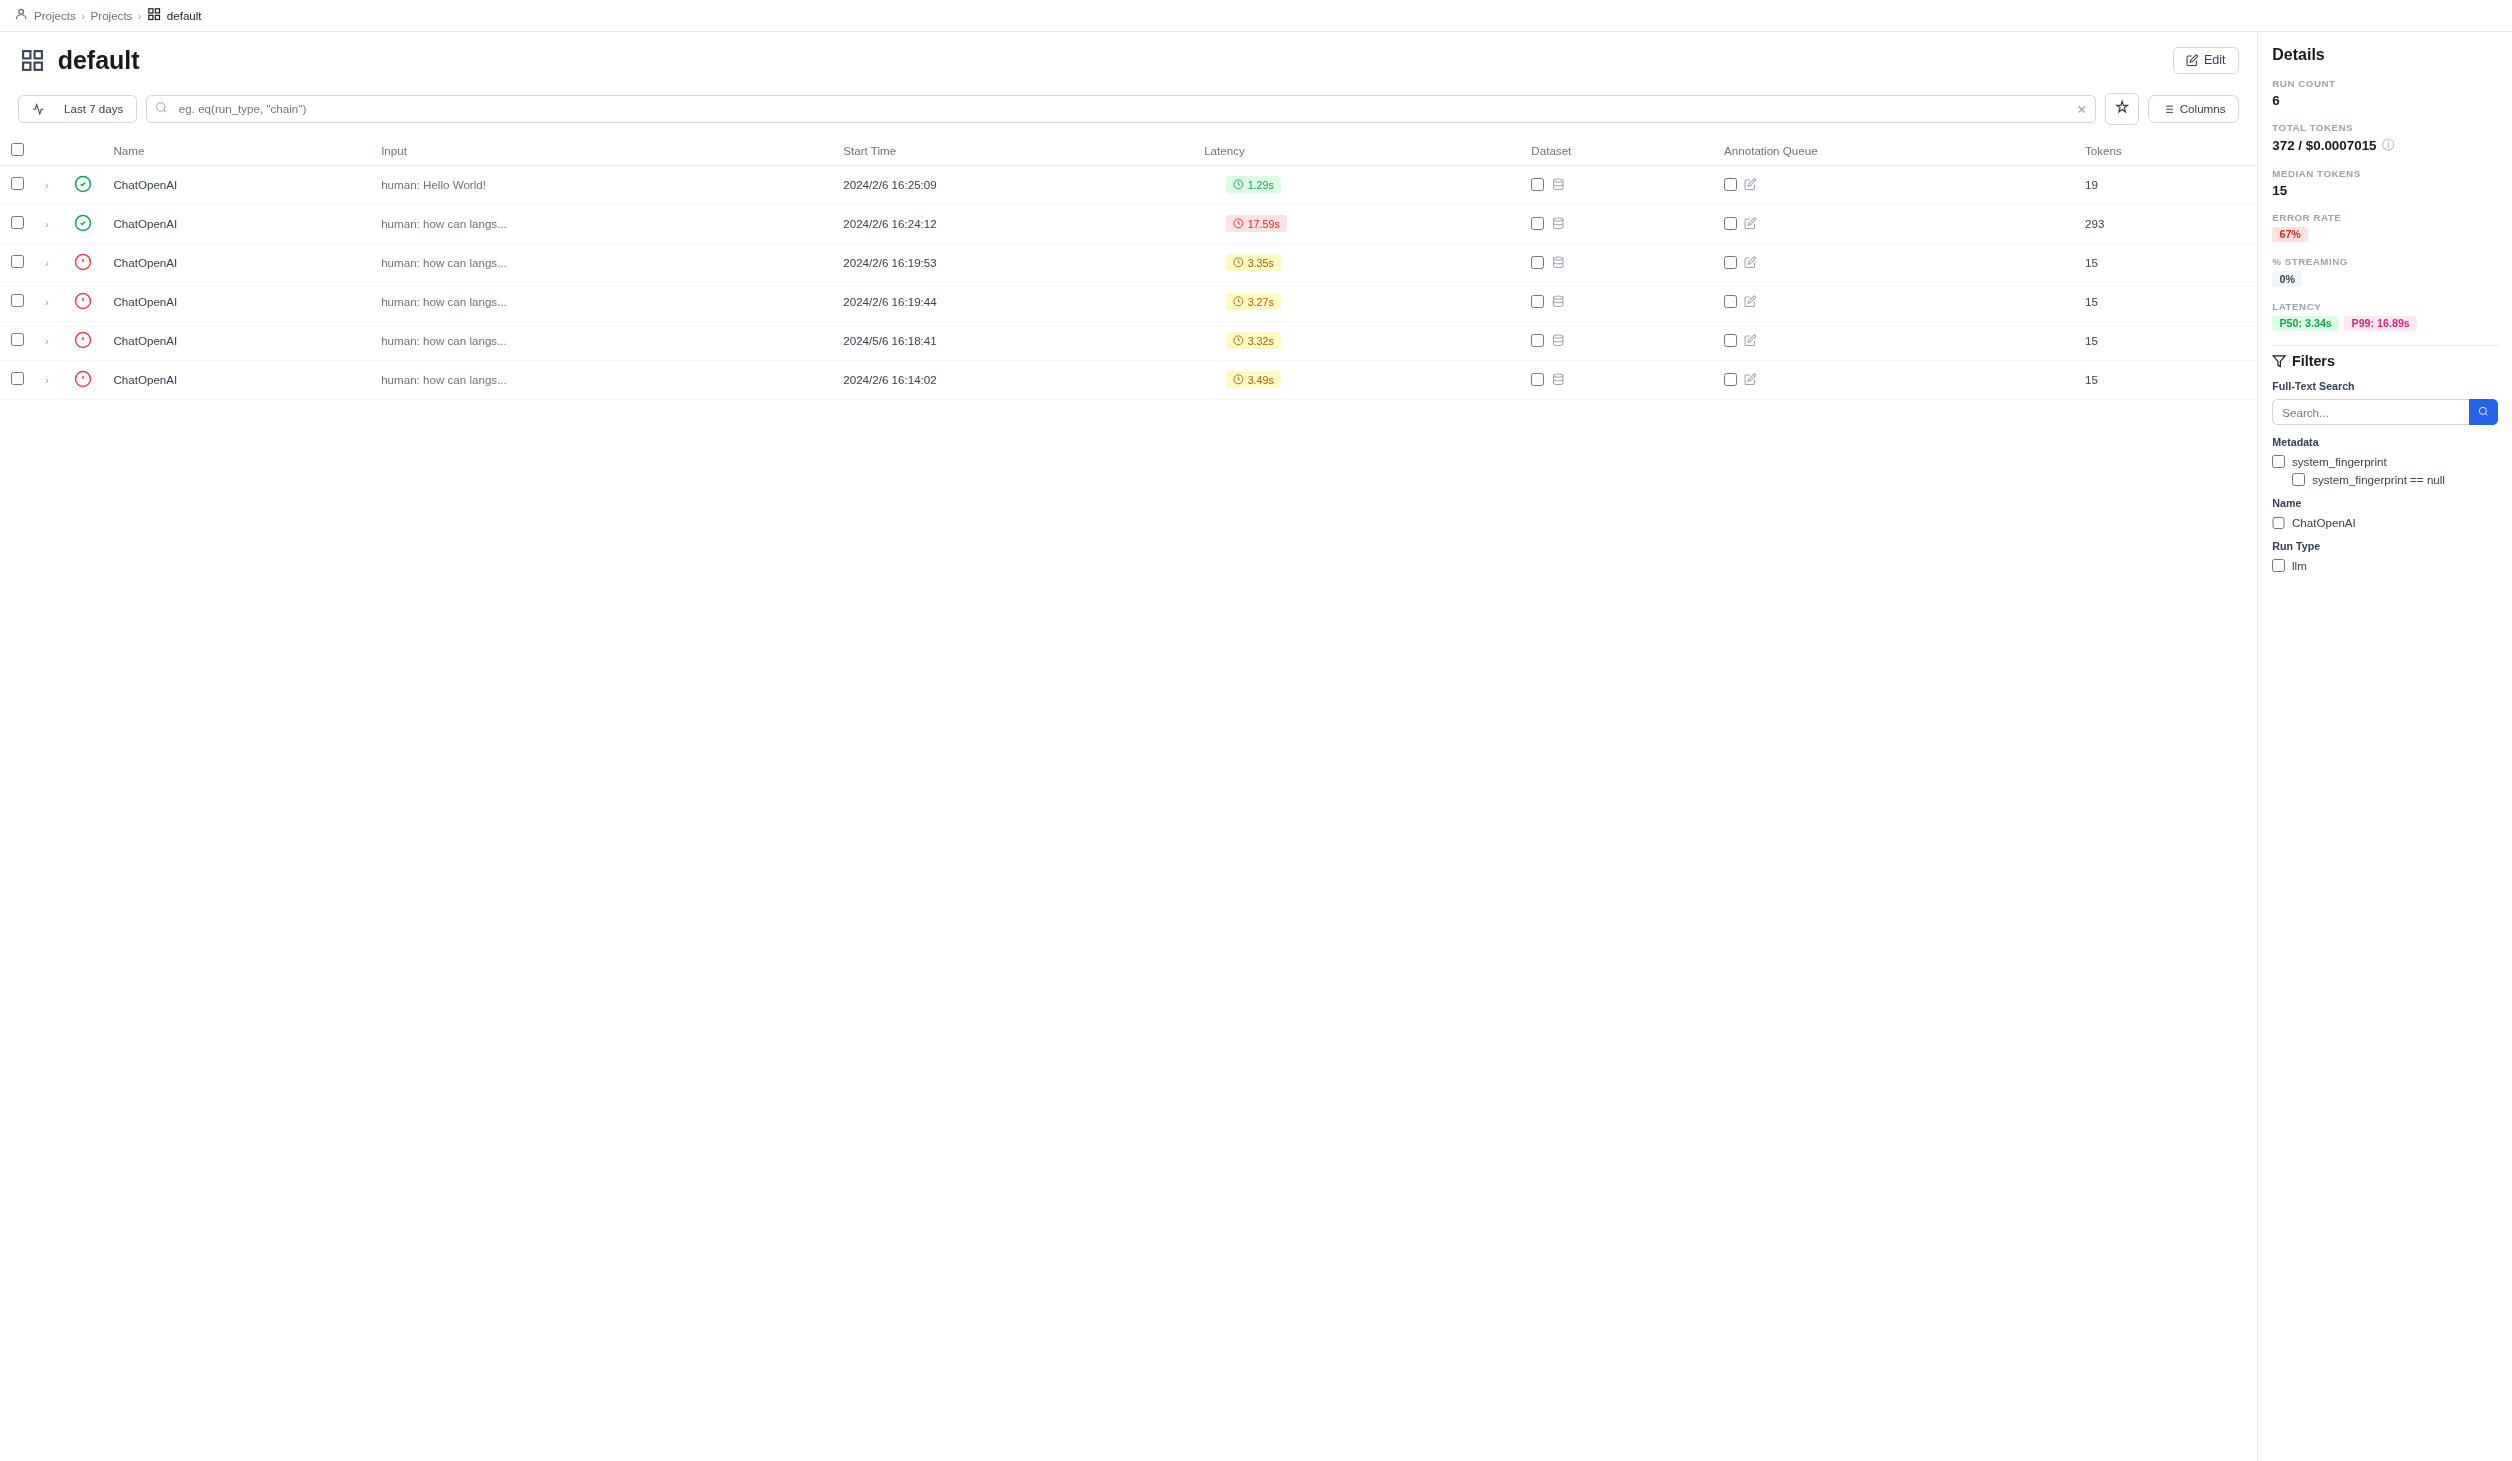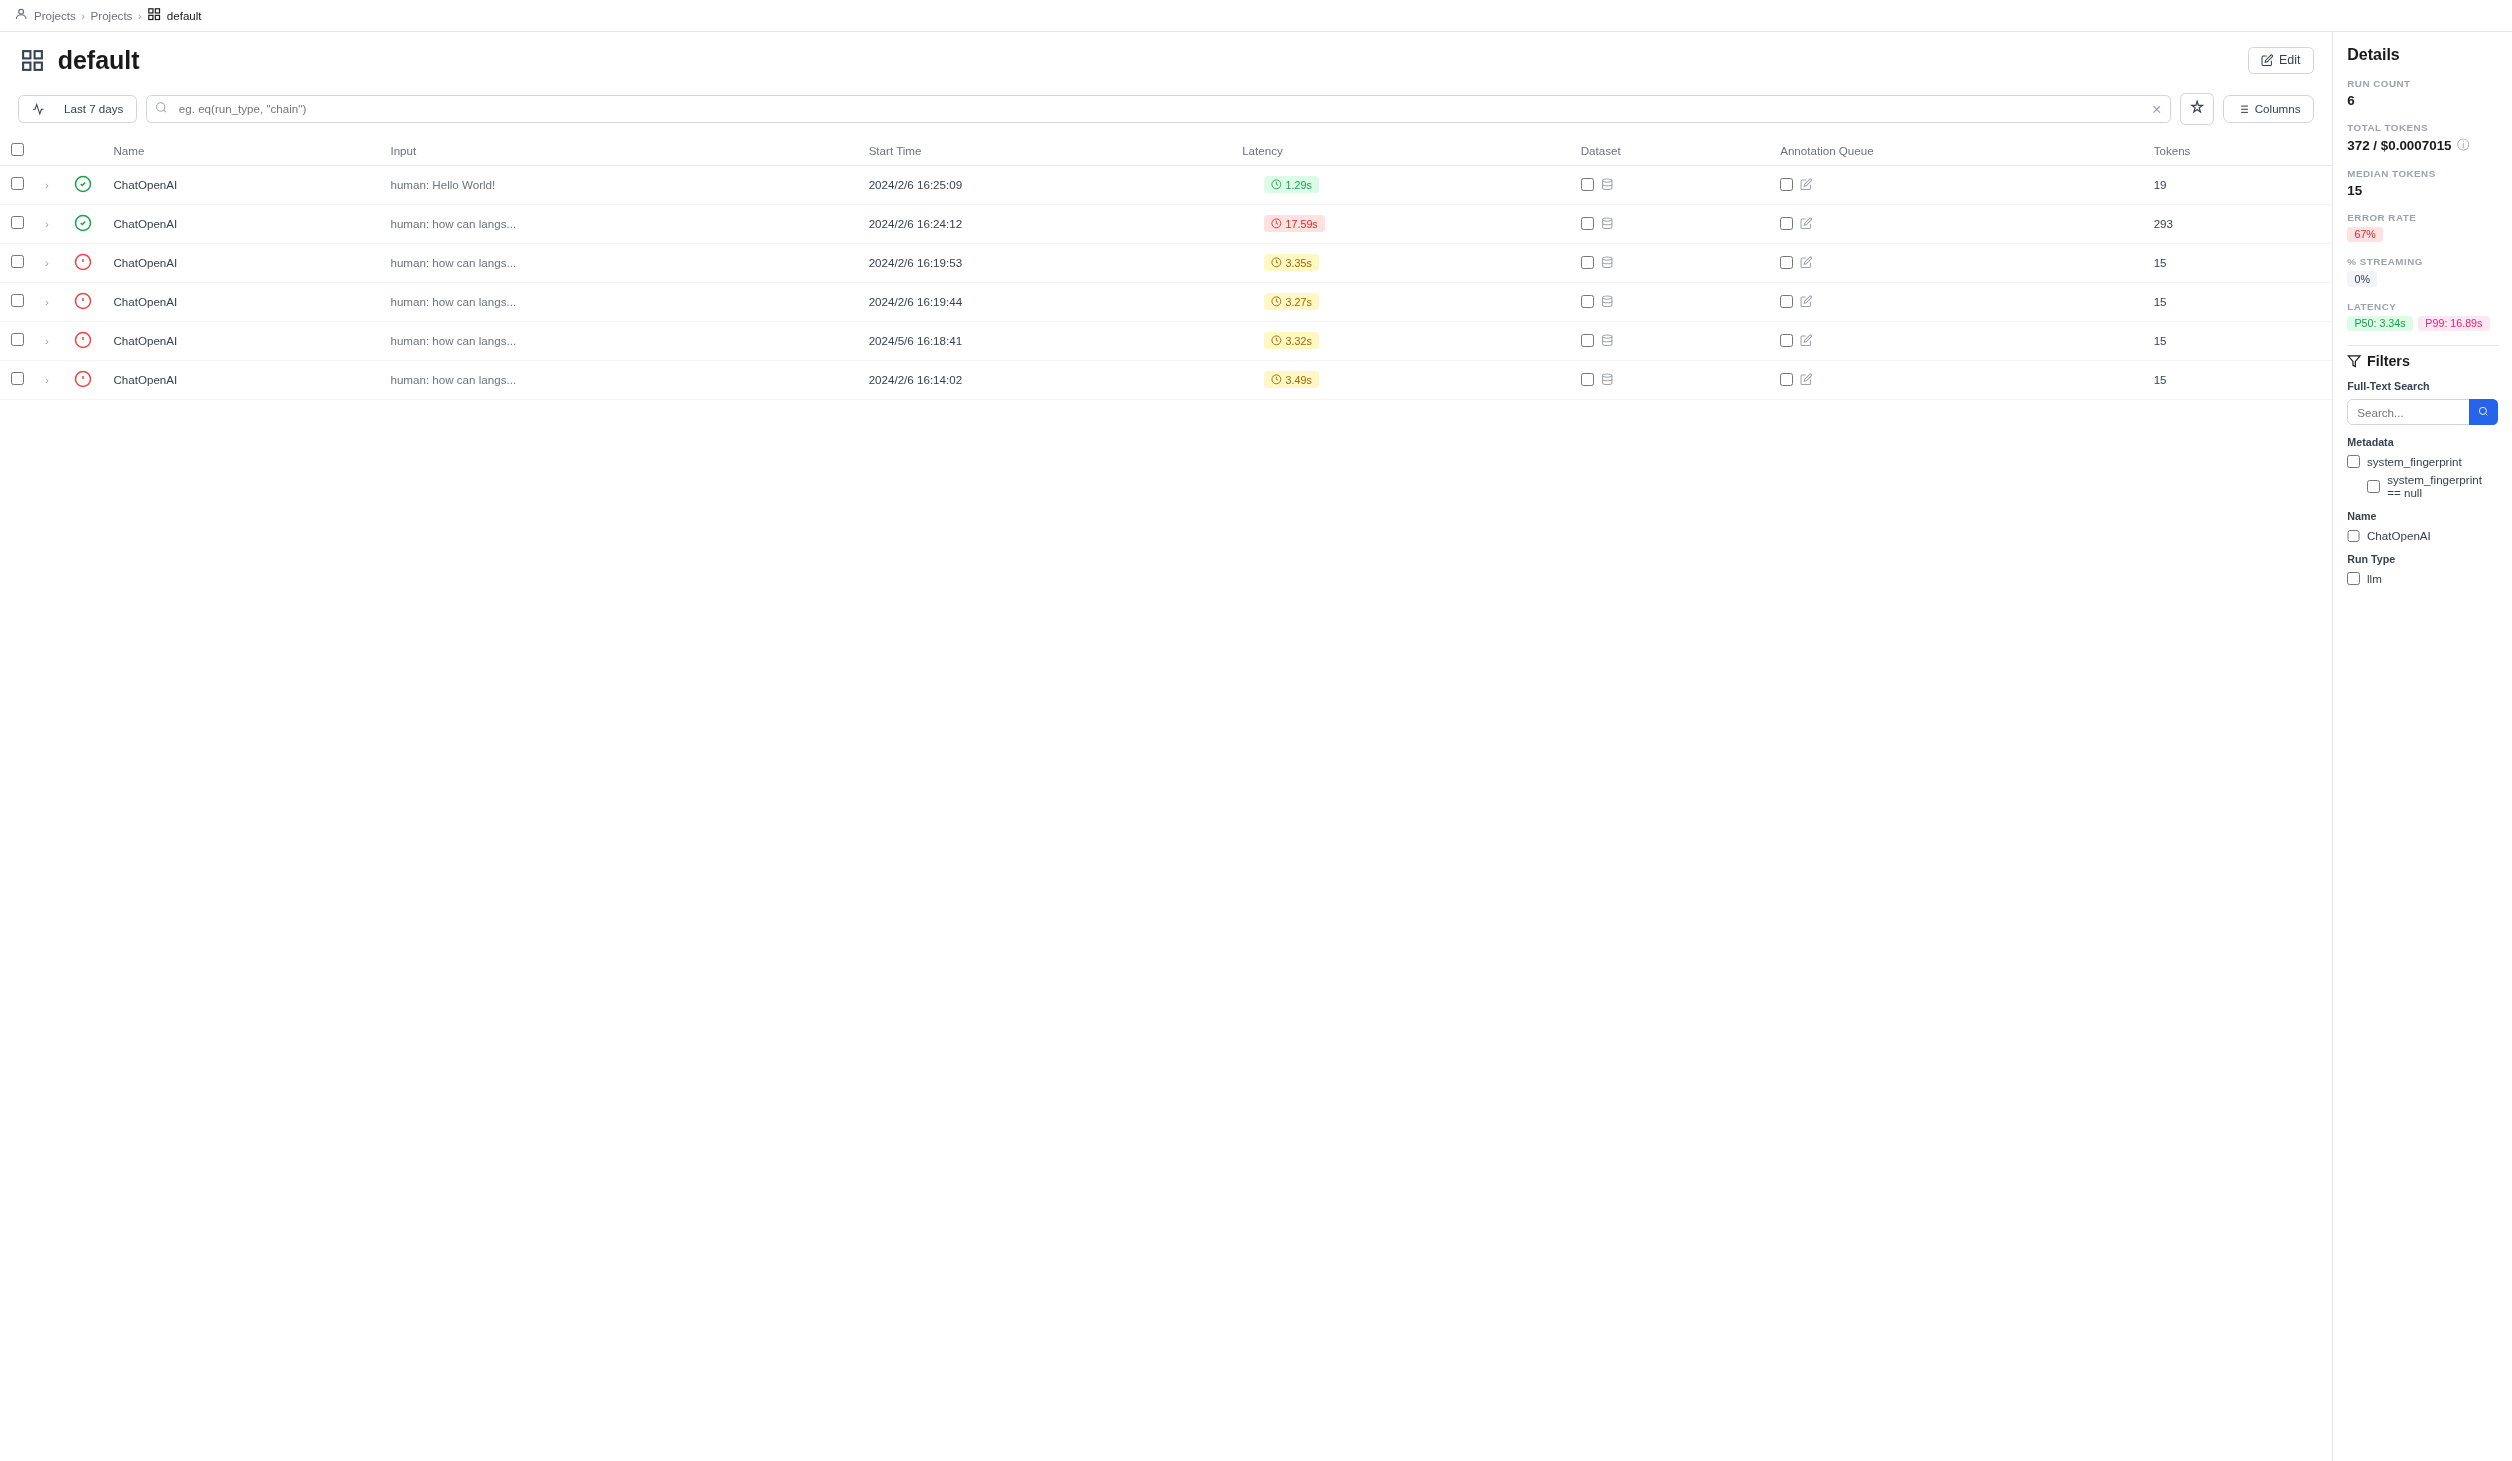--- a/index.html
+++ b/index.html
@@ -51,28 +51,28 @@
     .latency-badge { display: inline-flex; align-items: center; gap: 3.6px; padding: 2.7px 7.2px; border-radius: 3.6px; font-size: 10.7px; font-weight: 500; margin-left: 22px; }
     .latency-green { background: #dcfce7; color: #16a34a; }
     .latency-yellow { background: #fef9c3; color: #a16207; }
     .latency-red { background: #fee2e2; color: #dc2626; }
 
     .dataset-cell { display: flex; align-items: center; gap: 7.2px; }
     .annotation-cell { display: flex; align-items: center; gap: 7.2px; }
     .cell-icon { color: #9ca3af; cursor: pointer; }
 
     
-    .right-panel { width: 180px; border-left: 0.9px solid #e5e7eb; padding: 14.3px; overflow-y: auto; flex-shrink: 0; }
+    .right-panel { width: 255px; border-left: 0.9px solid #e5e7eb; padding: 14.3px; overflow-y: auto; flex-shrink: 0; }
     .panel-title { font-size: 16px; font-weight: 700; color: #1a1a1a; margin-bottom: 14.3px; }
 
     .detail-section { margin-bottom: 14.3px; }
     .detail-label { font-size: 9.8px; font-weight: 600; color: #9ca3af; text-transform: uppercase; letter-spacing: 0.05em; margin-bottom: 3.6px; }
     .detail-value { font-size: 13.4px; font-weight: 600; color: #1a1a1a; }
 
-    .badge { display: inline-block; padding: 1.8px 7.2px; border-radius: 3.6px; font-size: 10.7px; font-weight: 400; }
+    .badge { display: inline-block; padding: 1.8px 7.2px; border-radius: 3.6px; font-size: 10.7px; font-weight: 700; }
     .badge-red { background: #fee2e2; color: #dc2626; }
     .badge-gray { background: #f3f4f6; color: #374151; }
     .badge-green { background: #dcfce7; color: #16a34a; }
     .badge-pink { background: #fce7f3; color: #db2777; }
 
     .latency-badges { display: flex; gap: 5.4px; flex-wrap: wrap; }
 
     .filters-title { display: flex; align-items: center; gap: 5.4px; font-size: 14.3px; font-weight: 600; color: #1a1a1a; margin-bottom: 10.7px; }
     .filter-section-label { font-size: 10.7px; font-weight: 600; color: #374151; margin-bottom: 7.2px; margin-top: 10.7px; }
     .search-filter { position: relative; margin-bottom: 7.2px; }

